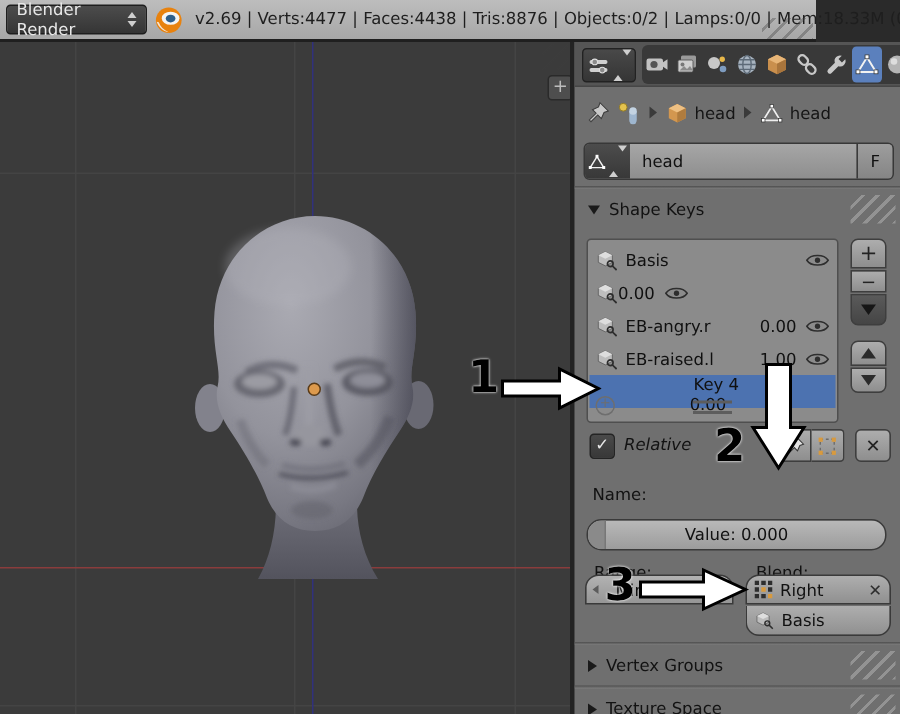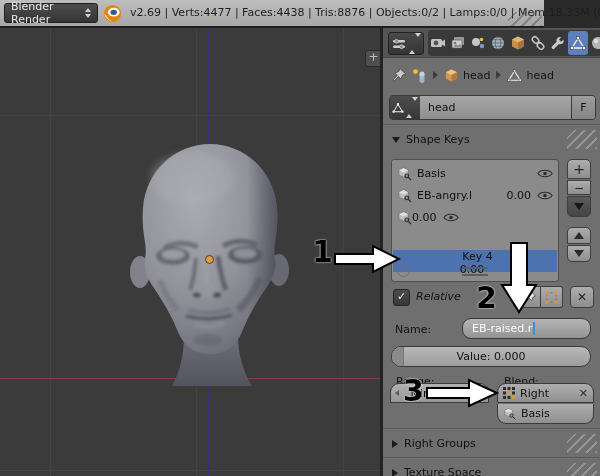--- a/index.html
+++ b/index.html
@@ -345,35 +345,49 @@
           <circle cx="9" cy="6" r="2" fill="#2e2e2e"></circle>
         </svg>
     </div>
     <div class="skrow" style="top:24px">
       <svg width="15" height="15" viewBox="0 0 16 16">
         <path d="M7 2l5 2.5v5L7 12 2 9.5v-5z" fill="#bdbdbd" stroke="#5c5c5c" stroke-width=".6"></path>
           <path d="M7 2l5 2.5L7 7 2 4.5z" fill="#dedede"></path>
         <circle cx="10.5" cy="10.5" r="2" fill="none" stroke="#2d2d2d" stroke-width="1.2"></circle>
           <path d="M12 12l3 3m-1.2-.4l.9-.9" stroke="#2d2d2d" stroke-width="1.2"></path>
       </svg>
-      <span class="nm">EB-angry.l</span>
       <span class="val">0.00</span>
       <svg width="16" height="11" viewBox="0 0 18 12">
           <path d="M1 6C4 1.2 14 1.2 17 6 14 10.8 4 10.8 1 6z" fill="none" stroke="#2e2e2e" stroke-width="1.2"></path>
           <circle cx="9" cy="6" r="2" fill="#2e2e2e"></circle>
         </svg>
     </div>
     <div class="skrow" style="top:46px">
       <svg width="15" height="15" viewBox="0 0 16 16">
         <path d="M7 2l5 2.5v5L7 12 2 9.5v-5z" fill="#bdbdbd" stroke="#5c5c5c" stroke-width=".6"></path>
           <path d="M7 2l5 2.5L7 7 2 4.5z" fill="#dedede"></path>
         <circle cx="10.5" cy="10.5" r="2" fill="none" stroke="#2d2d2d" stroke-width="1.2"></circle>
           <path d="M12 12l3 3m-1.2-.4l.9-.9" stroke="#2d2d2d" stroke-width="1.2"></path>
       </svg>
+      <span class="nm">EB-angry.r</span>
       <span class="val">0.00</span>
+      <svg width="16" height="11" viewBox="0 0 18 12">
+          <path d="M1 6C4 1.2 14 1.2 17 6 14 10.8 4 10.8 1 6z" fill="none" stroke="#2e2e2e" stroke-width="1.2"></path>
+          <circle cx="9" cy="6" r="2" fill="#2e2e2e"></circle>
+        </svg>
+    </div>
+    <div class="skrow" style="top:68px">
+      <svg width="15" height="15" viewBox="0 0 16 16">
+        <path d="M7 2l5 2.5v5L7 12 2 9.5v-5z" fill="#bdbdbd" stroke="#5c5c5c" stroke-width=".6"></path>
+          <path d="M7 2l5 2.5L7 7 2 4.5z" fill="#dedede"></path>
+        <circle cx="10.5" cy="10.5" r="2" fill="none" stroke="#2d2d2d" stroke-width="1.2"></circle>
+          <path d="M12 12l3 3m-1.2-.4l.9-.9" stroke="#2d2d2d" stroke-width="1.2"></path>
+      </svg>
+      <span class="nm">EB-raised.l</span>
+      <span class="val">1.00</span>
       <svg width="16" height="11" viewBox="0 0 18 12">
           <path d="M1 6C4 1.2 14 1.2 17 6 14 10.8 4 10.8 1 6z" fill="none" stroke="#2e2e2e" stroke-width="1.2"></path>
           <circle cx="9" cy="6" r="2" fill="#2e2e2e"></circle>
         </svg>
     </div>
     <div class="skrow selected" style="top:90px">
       <svg width="15" height="15" viewBox="0 0 16 16">
         <path d="M7 2l5 2.5v5L7 12 2 9.5v-5z" fill="#bdbdbd" stroke="#5c5c5c" stroke-width=".6"></path>
           <path d="M7 2l5 2.5L7 7 2 4.5z" fill="#dedede"></path>
         <circle cx="10.5" cy="10.5" r="2" fill="none" stroke="#2d2d2d" stroke-width="1.2"></circle>
@@ -414,24 +428,20 @@
       <rect x="2" y="2" width="10" height="10" fill="none" stroke="#6b6b6b" stroke-width="1" stroke-dasharray="2 2"></rect>
       <rect x="0.8" y="0.8" width="3" height="3" fill="#d89a3e"></rect>
         <rect x="10.2" y="0.8" width="3" height="3" fill="#d89a3e"></rect>
       <rect x="0.8" y="10.2" width="3" height="3" fill="#d89a3e"></rect>
         <rect x="10.2" y="10.2" width="3" height="3" fill="#d89a3e"></rect>
     </svg>
   </div>
   <div id="btn-x" class="btn abs">✕</div>
 
   <span id="lbl-name" class="abs">Name:</span>
-  <div id="name-field" class="abs">
-    <span>EB-raised.r</span>
-    <span id="caret"></span>
-  </div>
 
   <div id="value-slider" class="abs">
     <span id="value-fill"></span>
     <span id="value-text">Value: 0.000</span>
   </div>
 
   <span id="lbl-range" class="abs">Range:</span>
   <span id="lbl-blend" class="abs">Blend:</span>
 
   <div id="min-field" class="numfield">
@@ -461,21 +471,21 @@
         <path d="M7 2l5 2.5L7 7 2 4.5z" fill="#dedede"></path>
       <circle cx="10.5" cy="10.5" r="2" fill="none" stroke="#2d2d2d" stroke-width="1.2"></circle>
         <path d="M12 12l3 3m-1.2-.4l.9-.9" stroke="#2d2d2d" stroke-width="1.2"></path>
     </svg>
     <span>Basis</span>
   </div>
 
   <div class="sep abs" style="top:400px"></div>
   <div class="panel-header abs" style="top:403px">
     <span class="arrow-closed"></span>
-    <span>Right Groups</span>
+    <span>Vertex Groups</span>
     <span class="hatch"></span>
   </div>
   <div class="sep abs" style="top:429px"></div>
   <div class="panel-header abs" style="top:432px">
     <span class="arrow-closed"></span>
     <span>Texture Space</span>
     <span class="hatch"></span>
   </div>
 </div>
 

